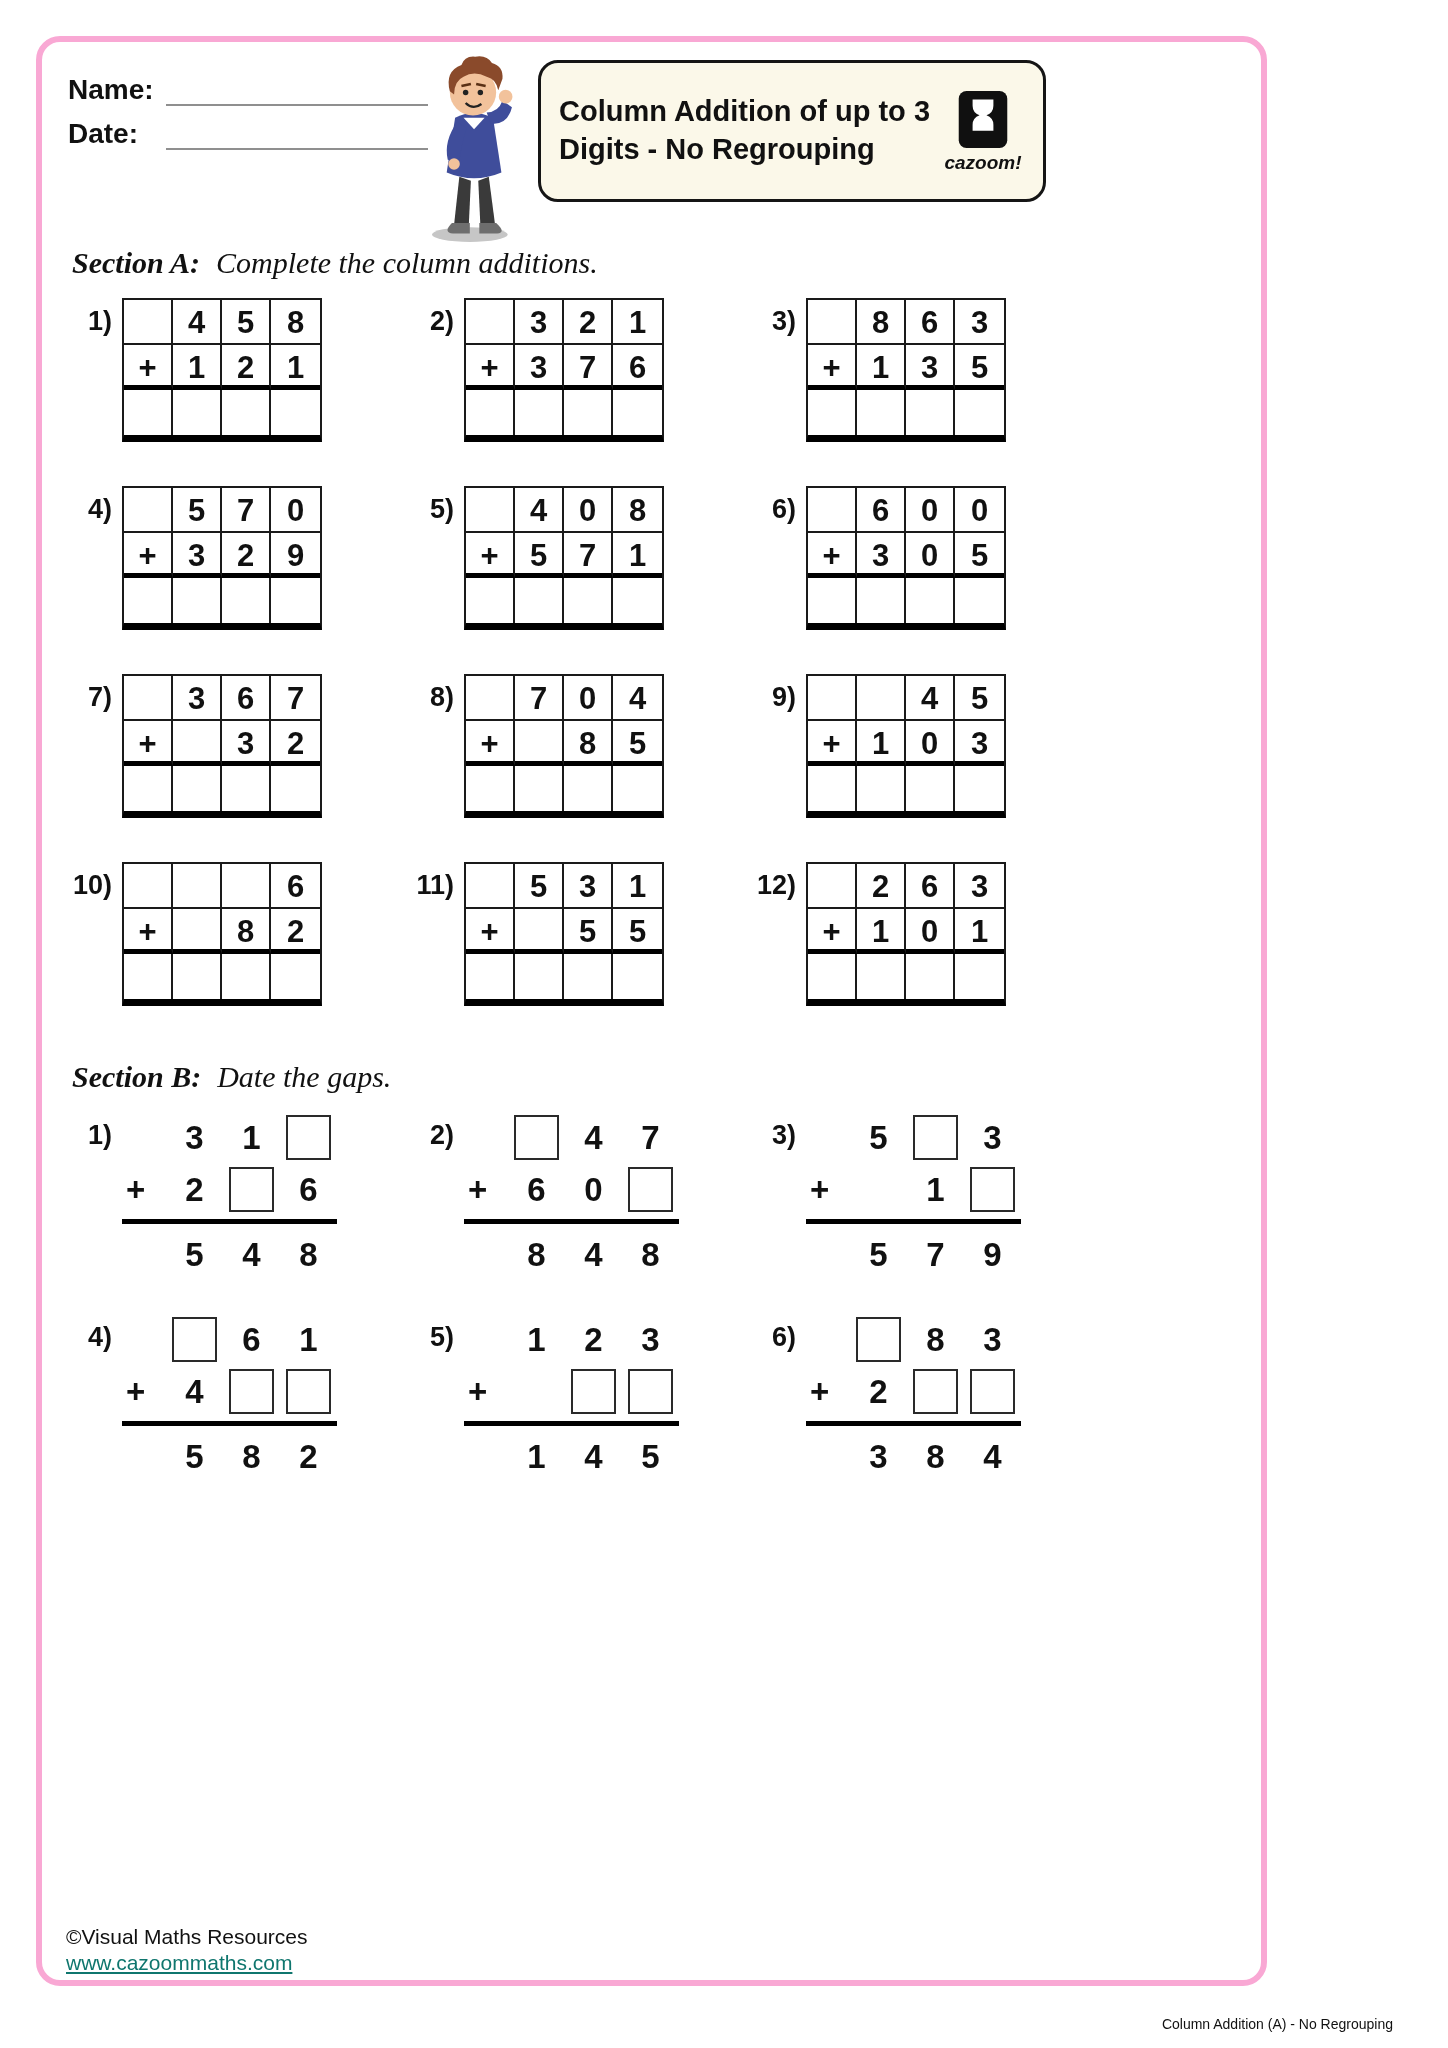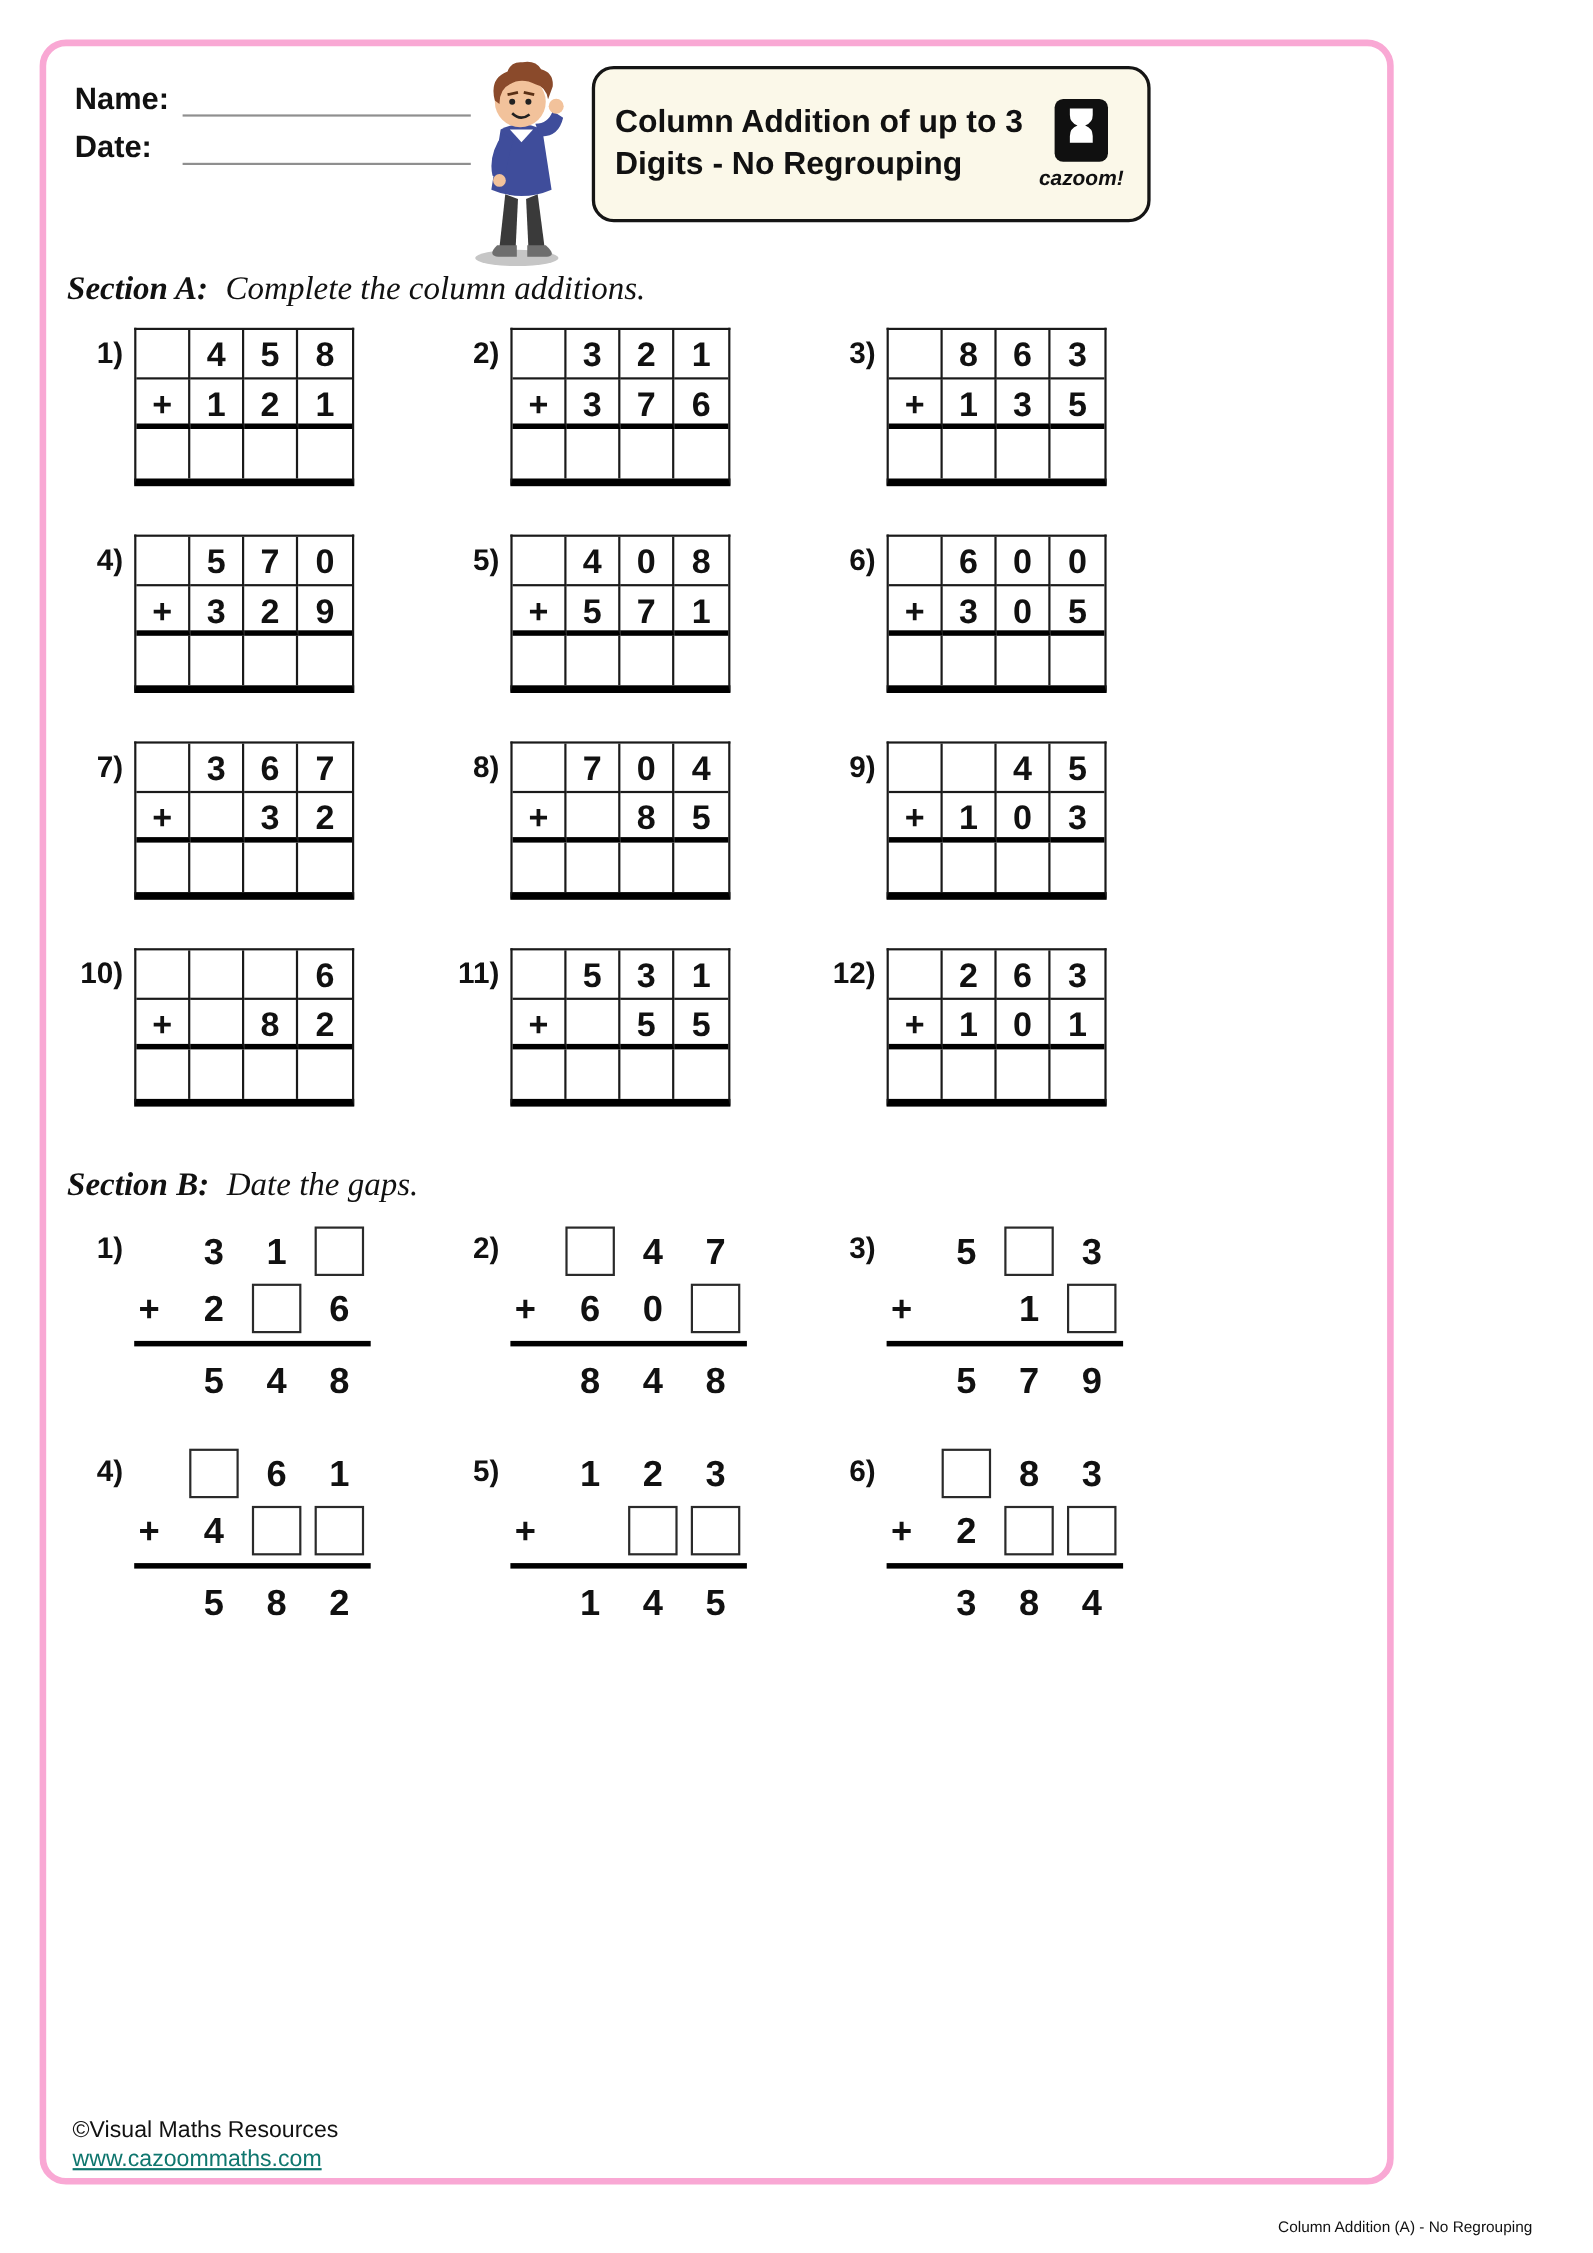--- a/index.html
+++ b/index.html
@@ -21,21 +21,21 @@
   
   .titlebox{
     position:absolute;left:496px;top:18px;width:508px;height:142px;
     border:3px solid #151515;border-radius:20px;background:#FBF8E9;
     box-sizing:border-box;display:flex;align-items:center;padding:8px 18px;justify-content:space-between;
   }
   .titletext{flex:1;font-weight:bold;font-size:29px;line-height:1.3;white-space:pre-line;}
   .logo{width:84px;text-align:center;}
   .logotext{font-weight:bold;font-style:italic;font-size:19px;display:block;margin-top:-2px;}
   
-  .secheading{position:absolute;left:19px;font-family:"Liberation Serif",serif;font-size:30px;font-style:italic;}
+  .secheading{position:absolute;left:30px;font-family:"Liberation Serif",serif;font-size:30px;font-style:italic;}
   .secheading .sec{font-weight:bold;margin-right:16px;}
   #heading-a{top:204px;}
   #heading-b{top:1018px;}
   
   .aproblems{position:absolute;left:24px;top:256px;display:grid;grid-template-columns:342px 342px 342px;row-gap:44px;}
   .prob{display:flex;align-items:flex-start;}
   .pnum{width:56px;box-sizing:border-box;padding-right:10px;text-align:right;font-weight:bold;font-size:27px;padding-top:8px;white-space:nowrap;}
   .agrid{display:grid;grid-template-columns:repeat(4,49px);border:2px solid #1a1a1a;border-bottom:7px solid #000;background:#fff;}
   .acell{width:49px;height:45px;line-height:45px;text-align:center;font-weight:bold;font-size:31px;
     border-right:2px solid #1a1a1a;border-bottom:2px solid #1a1a1a;box-sizing:border-box;}

